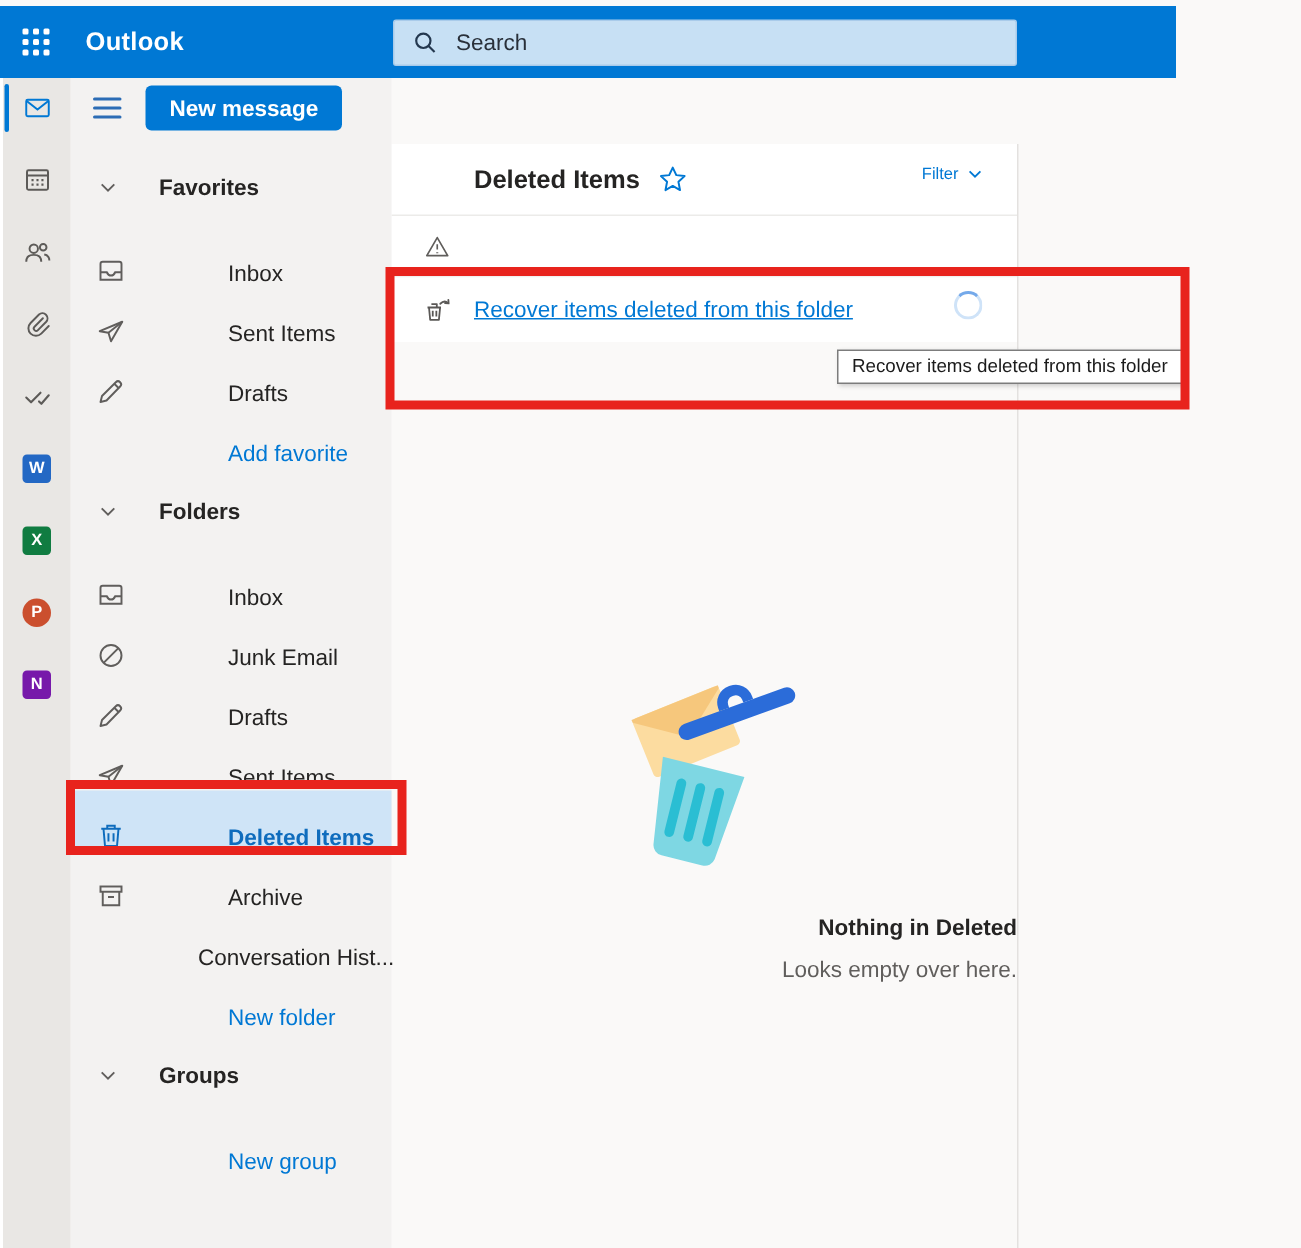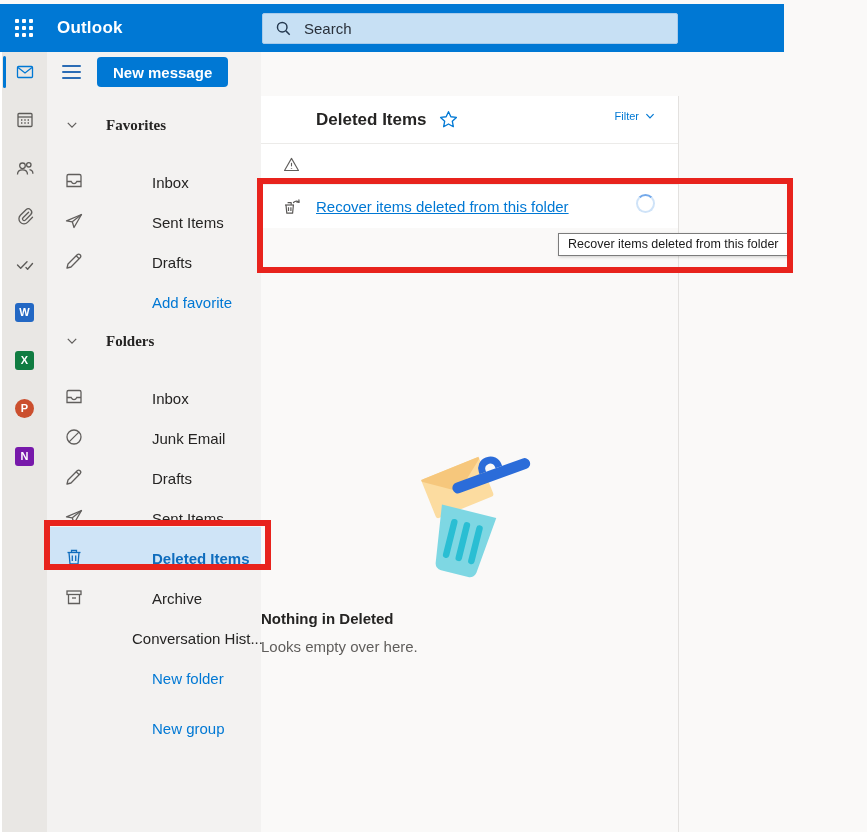--- a/index.html
+++ b/index.html
@@ -26,21 +26,21 @@
   .tile.disc { border-radius:50%; }
 
   
   .sidebar { position:absolute; left:47px; top:48px; width:214px; height:784px; background:#f3f2f1; z-index:3; }
   .toolbar-row { height:48px; position:relative; }
   .hamburger { position:absolute; left:15px; top:13px; width:22px; height:22px; display:flex; flex-direction:column; justify-content:center; gap:4px; cursor:pointer; }
   .hamburger i { display:block; width:19px; height:2px; background:#2b6cb5; border-radius:1px; }
   .new-msg-btn { position:absolute; left:50px; top:9px; height:30px; padding:0 16px; background:#0078d4; color:#fff; border:none; border-radius:4px; font-family:"Liberation Sans",sans-serif; font-size:15px; font-weight:bold; cursor:pointer; }
   .nav { padding-top:9px; }
   .nav-section { margin-bottom:10px; }
-  .section-header { height:40px; margin-bottom:6px; display:flex; align-items:center; cursor:pointer;font-family:Liberation Serif, serif; }
+  .section-header { height:40px; margin-bottom:6px; display:flex; align-items:center; cursor:pointer; }
   .section-header .chev { width:14px; margin-left:18px; color:#605e5c; display:flex; }
   .section-header .sec-label { margin-left:27px; font-size:15px; font-weight:bold; color:#252423; }
   .nav-row { height:40px; display:flex; align-items:flex-end; cursor:pointer; position:relative;gap:46px; }
   .nav-row .nav-icon { width:20px; height:20px; margin-left:17px; color:#605e5c; display:flex; align-items:center; justify-content:center; }
   .nav-row .nav-label { margin-left:22px; font-size:15px; color:#252423; white-space:nowrap; }
   .nav-row.link .nav-label { color:#0078d4; }
   .nav-row.selected { background:#cfe4f7; }
   .nav-row.selected .nav-icon { color:#0f6cbd; }
   .nav-row.selected .nav-label { color:#0f6cbd; font-weight:bold; }
 
@@ -52,21 +52,21 @@
   .filter { position:absolute; right:22px; top:14px; display:flex; align-items:center; gap:5px; color:#0078d4; font-size:11px; cursor:pointer; }
   .notice-row { position:absolute; left:0; top:48px; width:417px; height:41px; background:#fff; border-bottom:1px solid #f1f0ef; display:flex; align-items:center; }
   .notice-row .n-icon { margin-left:22px; color:#605e5c; display:flex; }
   .notice-text { margin-left:15px; font-size:14.5px; color:#323130; }
   .recover-row { position:absolute; left:0; top:89px; width:417px; height:43px; background:#fff; display:flex; align-items:center; cursor:pointer; }
   .recover-row .r-icon { margin-left:21px; color:#5a5856; display:flex; }
   .recover-link { margin-left:14px; font-size:15px; color:#0078d4; text-decoration:underline; }
   .spinner { position:absolute; left:375px; top:98px; width:19px; height:19px; border:2px solid #cfe3f8; border-top-color:#74a9ea; border-radius:50%; }
 
   
-  .empty { position:absolute; left:0; top:350px; width:417px; text-align:left; }
+  .empty { position:absolute; left:0; top:350px; width:417px; text-align:right; }
   .empty svg { display:block; margin:0 auto; }
   .empty-title { margin-top:14px; font-size:15px; font-weight:bold; color:#252423; }
   .empty-sub { margin-top:11px; font-size:15px; color:#605e5c; }
 
   
   .right-pane { position:absolute; left:678px; top:96px; width:189px; height:736px; background:#faf9f8; border-left:1px solid #e3e1df; z-index:2; }
 
   
   .tooltip { position:absolute; left:558px; top:233px; background:#fff; border:1px solid #7c7c7c; box-shadow:1px 1px 3px rgba(0,0,0,.18); font-size:12.5px; color:#1b1b1b; padding:3px 9px 4px 9px; white-space:nowrap; z-index:40; }
 
@@ -281,20 +281,28 @@
         <div class="nav-row">
           <span class="nav-icon"></span>
           <span class="nav-label">Conversation Hist...</span>
         </div>
         <div class="nav-row link">
           <span class="nav-icon"></span>
           <span class="nav-label">New folder</span>
         </div>
       </div>
       <div class="nav-section">
+        <div class="section-header">
+          <span class="chev">
+            <svg width="14" height="14" viewBox="0 0 20 20" fill="none" stroke="currentColor" stroke-width="1.8">
+              <path d="M4 7 L10 13 L16 7"></path>
+            </svg>
+          </span>
+          <span class="sec-label">Groups</span>
+        </div>
         <div class="nav-row link">
           <span class="nav-icon"></span>
           <span class="nav-label">New group</span>
         </div>
       </div>
     </div>
 </div>
 
 <div class="main">
   <div class="main-header">

